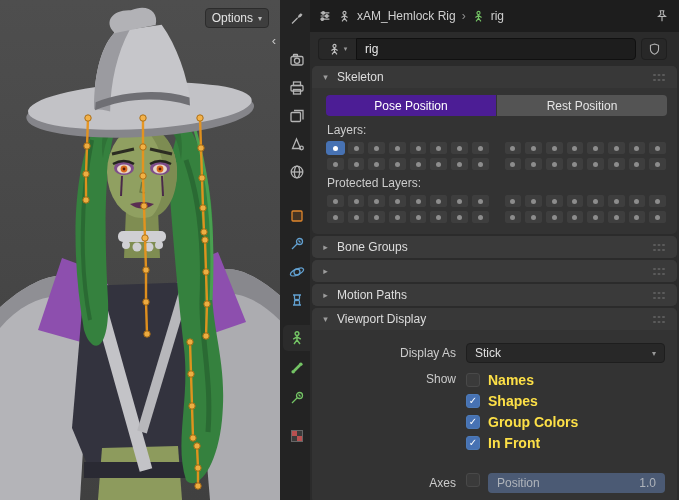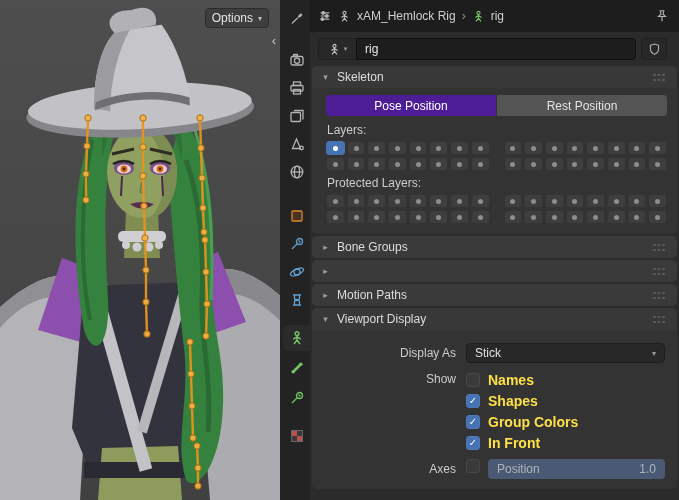--- a/index.html
+++ b/index.html
@@ -70,21 +70,21 @@
   .rlabel { width:140px; flex:none; text-align:right; padding-right:10px; color:#cccccc; font-size:12px; line-height:20px; }
   .rwidget { flex:1; min-width:0; }
   .dropdown { width:100%; height:20px; background:#282828; border:1px solid #1e1e1e; border-radius:4px;
     display:flex; align-items:center; padding:0 8px; color:#e0e0e0; font-size:12px; cursor:pointer;justify-content:flex-end; }
   .dropdown .dd-chev { margin-left:auto; color:#999; font-size:8px; }
   .check-row { display:flex; align-items:center; gap:8px; height:21px; cursor:pointer; }
   .checkbox { width:14px; height:14px; flex:none; border-radius:3px; background:#3a3a3a; border:1px solid #494949;
     color:#fff; font-size:10px; line-height:12px; text-align:center; }
   .checkbox.checked { background:#4772b3; border-color:#4c7ab8; }
   .check-label { color:#fde047; font-size:14px;font-weight:bold; }
-  .axes-row { display:flex; align-items:flex-start; margin-top:6px; }
+  .axes-row { display:flex; align-items:flex-start; margin-top:20px; }
   .axes-row .checkbox { margin-left:0; }
   .slider { flex:1; height:20px; margin-left:8px; background:#53688a; border-radius:4px; display:flex; align-items:center;
     padding:0 9px; color:#d8dee8; font-size:12px; opacity:.75; cursor:pointer; }
   .slider .val { margin-left:auto; }
 </style>
 </head>
 <body>
 
 <div class="app">
 

